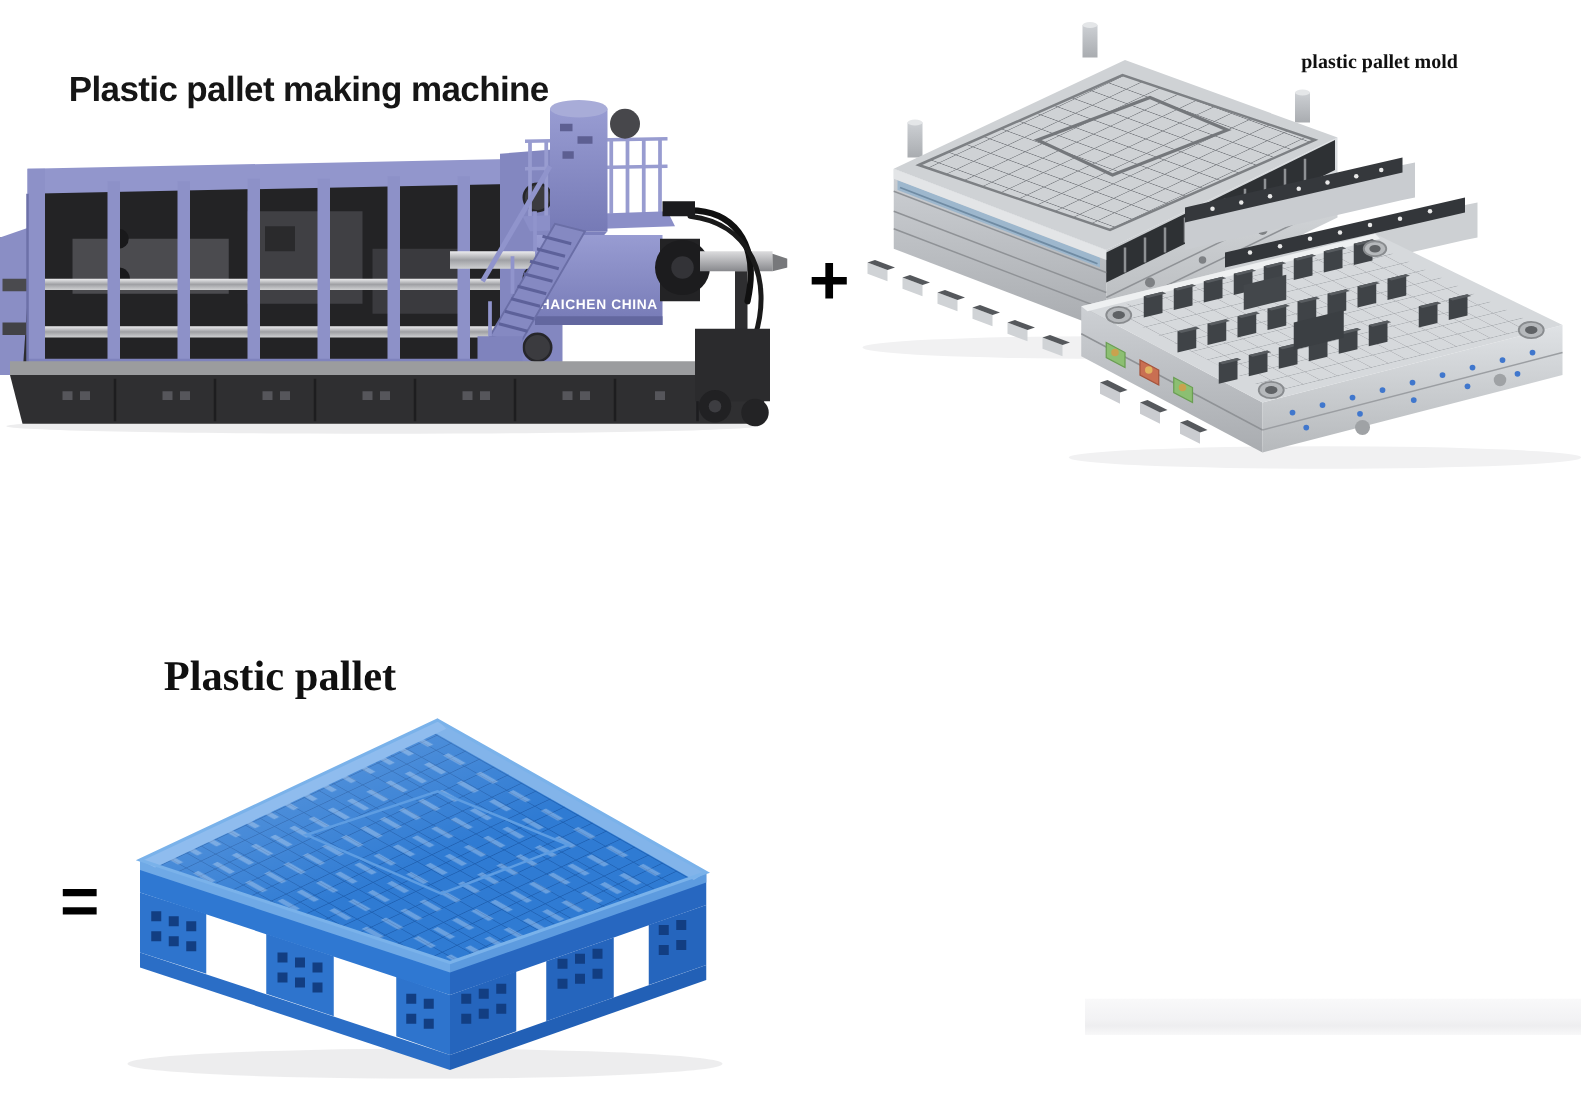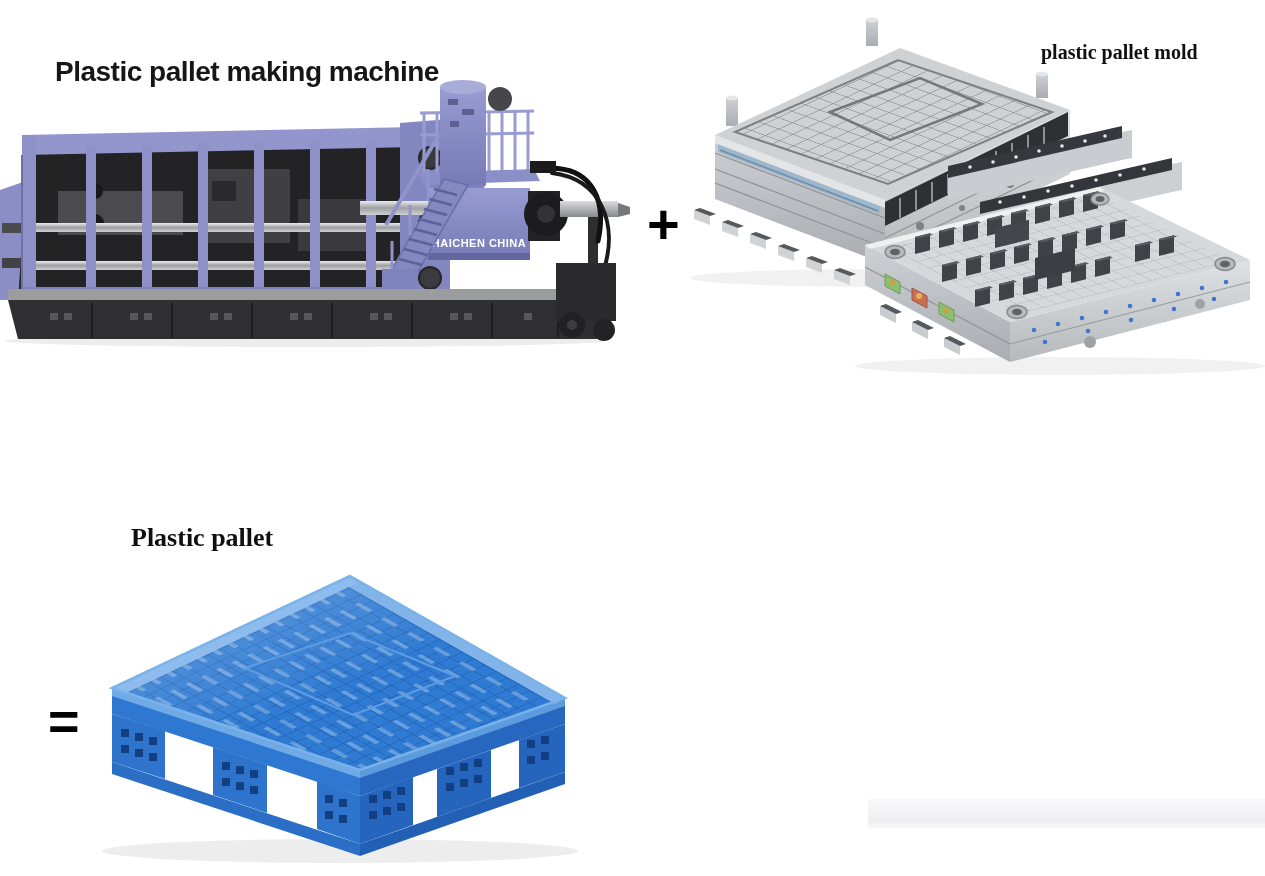--- a/index.html
+++ b/index.html
@@ -3,22 +3,22 @@
 <meta charset="utf-8">
 <style>
   html,body{margin:0;padding:0;background:#ffffff;}
   .canvas{
     position:relative;width:1265px;height:876px;background:#ffffff;overflow:hidden;
     font-family:"Liberation Sans",sans-serif;
     padding-left:17px;
   }
   .label{position:absolute;white-space:nowrap;color:#101010;}
   .machine-title{left:55px;top:56px;font-weight:bold;font-size:28px;letter-spacing:-0.5px;color:#161616;}
-  .mold-title{left:1041px;top:41px;font-family:"Liberation Serif",serif;font-weight:bold;font-size:20px;}
-  .pallet-title{left:131px;top:523px;font-family:"Liberation Serif",serif;font-weight:bold;font-size:26px;}
+  .mold-title{left:1041px;top:41px;font-family:"Liberation Serif",serif;font-weight:bold;font-size:16px;}
+  .pallet-title{left:131px;top:523px;font-family:"Liberation Serif",serif;font-weight:bold;font-size:34px;}
   .plus-sign{left:647px;top:196px;font-weight:bold;font-size:56px;line-height:1;color:#000;}
   .equals-sign{left:48px;top:694px;font-weight:bold;font-size:54px;line-height:1;color:#000;}
   .fig{position:absolute;}
   .fig-machine{left:0px;top:73px;}
   .fig-mold{left:680px;top:12px;}
   .fig-pallet{left:95px;top:563px;}
   .shadow-band{
     position:absolute;left:868px;top:799px;width:397px;height:29px;
     background:linear-gradient(#f8f8f9 0%,#f1f1f3 55%,#ececee 75%,#f7f7f8 100%);
     opacity:.9;

